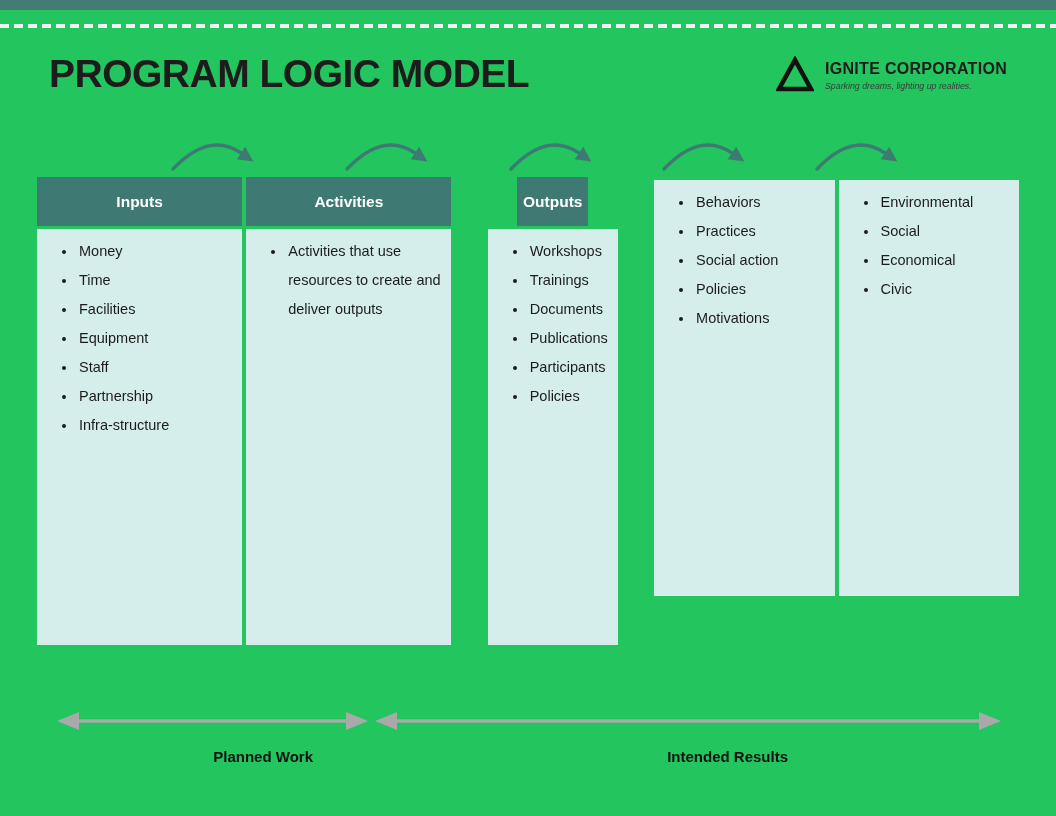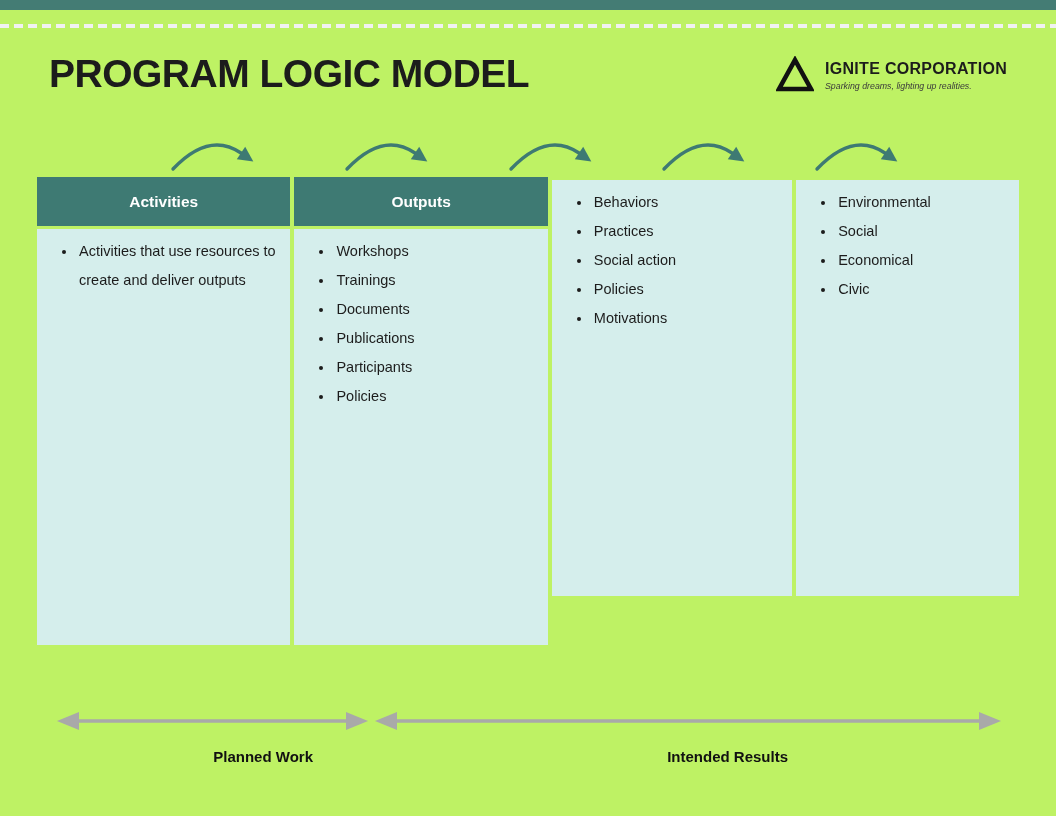--- a/index.html
+++ b/index.html
@@ -1,38 +1,38 @@
 <!DOCTYPE html>
 <html><head>
 <meta charset="utf-8">
 <style>
   html,body{margin:0;padding:0;}
   body{font-family:"Liberation Sans", sans-serif; background:#ffffff;}
-  .page{position:relative; width:1056px; height:816px; background:#bef264; overflow:hidden;}
+  .page{position:relative; width:1056px; height:816px; background:#22c55e; overflow:hidden;}
 
   .top-bar{position:absolute; left:0; top:0; width:100%; height:10px; background:#447c74;}
   .dash-sep{position:absolute; left:0; top:24px; width:100%; height:4px;
     background:repeating-linear-gradient(90deg,#f1f1f1 0 9px, transparent 9px 14px);}
 
   .top-row{position:absolute; left:49px; right:49px; top:54px; display:flex;
     justify-content:space-between; align-items:flex-start;}
   .page-title{font-size:39px; font-weight:800; color:#1c1c1c; letter-spacing:-0.5px; line-height:1;}
 
   .logo{display:flex; align-items:flex-start; gap:11px; padding-top:2px;}
   .logo svg{display:block;}
   .logo-name{font-size:16px; font-weight:700; color:#1c1c1c; letter-spacing:0.3px; line-height:1.1; padding-top:4px;}
   .logo-tagline{font-size:8.8px; color:#3a3a3a; margin-top:3px;font-style:italic;}
 
   .flow-arrow{position:absolute; top:127px; width:92px; height:46px;}
 
   .columns{position:absolute; left:37px; top:177px; width:982px; display:flex; gap:4px;}
   .column{display:flex; flex-direction:column;}
   .column:nth-child(1){flex:174 1 0;}
   .column:nth-child(2){flex:174 1 0;}
-  .column:nth-child(3){flex:165 1 0;}
+  .column:nth-child(3){flex:165 1 0;align-items:center;}
   .column:nth-child(4){flex:153 1 0;}
   .column:nth-child(5){flex:153 1 0;}
   .column:nth-child(6){flex:163 1 0;}
   .col-header{height:49px; background:#3e7a73; color:#ffffff; font-weight:700; font-size:15.5px;
     line-height:19px; display:flex; align-items:center; justify-content:center; text-align:center; padding:0 6px; box-sizing:border-box;}
   .col-body{margin-top:3px; height:416px; background:#d5eeec; box-sizing:border-box; padding:8px 10px 0 22px;}
   .col-body ul{margin:0; padding:0 0 0 18px; list-style:disc;}
   .col-body li{font-size:14.5px; line-height:29px; color:#1c1c1c; padding-left:2px;}
 
   .bottom-arrows{position:absolute; left:0; top:705px; width:1056px; height:34px;}
@@ -78,20 +78,36 @@
   <svg class="flow-arrow" style="left:658px" viewBox="0 0 92 46">
     <path d="M6 42 Q 42 4 74 26" fill="none" stroke="#3e7a73" stroke-width="3.4" stroke-linecap="round"></path>
     <polygon points="86.3,34.4 78.2,19.8 69.8,32.2" fill="#3e7a73"></polygon>
   </svg>
   <svg class="flow-arrow" style="left:811px" viewBox="0 0 92 46">
     <path d="M6 42 Q 42 4 74 26" fill="none" stroke="#3e7a73" stroke-width="3.4" stroke-linecap="round"></path>
     <polygon points="86.3,34.4 78.2,19.8 69.8,32.2" fill="#3e7a73"></polygon>
   </svg>
 
   <div class="columns">
+    <div class="column">
+      <div class="col-header">
+          <span>Inputs</span>
+        </div>
+      <div class="col-body">
+        <ul>
+            <li>Money</li>
+            <li>Time</li>
+            <li>Facilities</li>
+            <li>Equipment</li>
+            <li>Staff</li>
+            <li>Partnership</li>
+            <li>Infra-structure</li>
+          </ul>
+      </div>
+    </div>
 
     <div class="column">
       <div class="col-header">
           <span>Activities</span>
         </div>
       <div class="col-body">
         <ul>
             <li>Activities that use resources to create and deliver outputs</li>
           </ul>
       </div>

